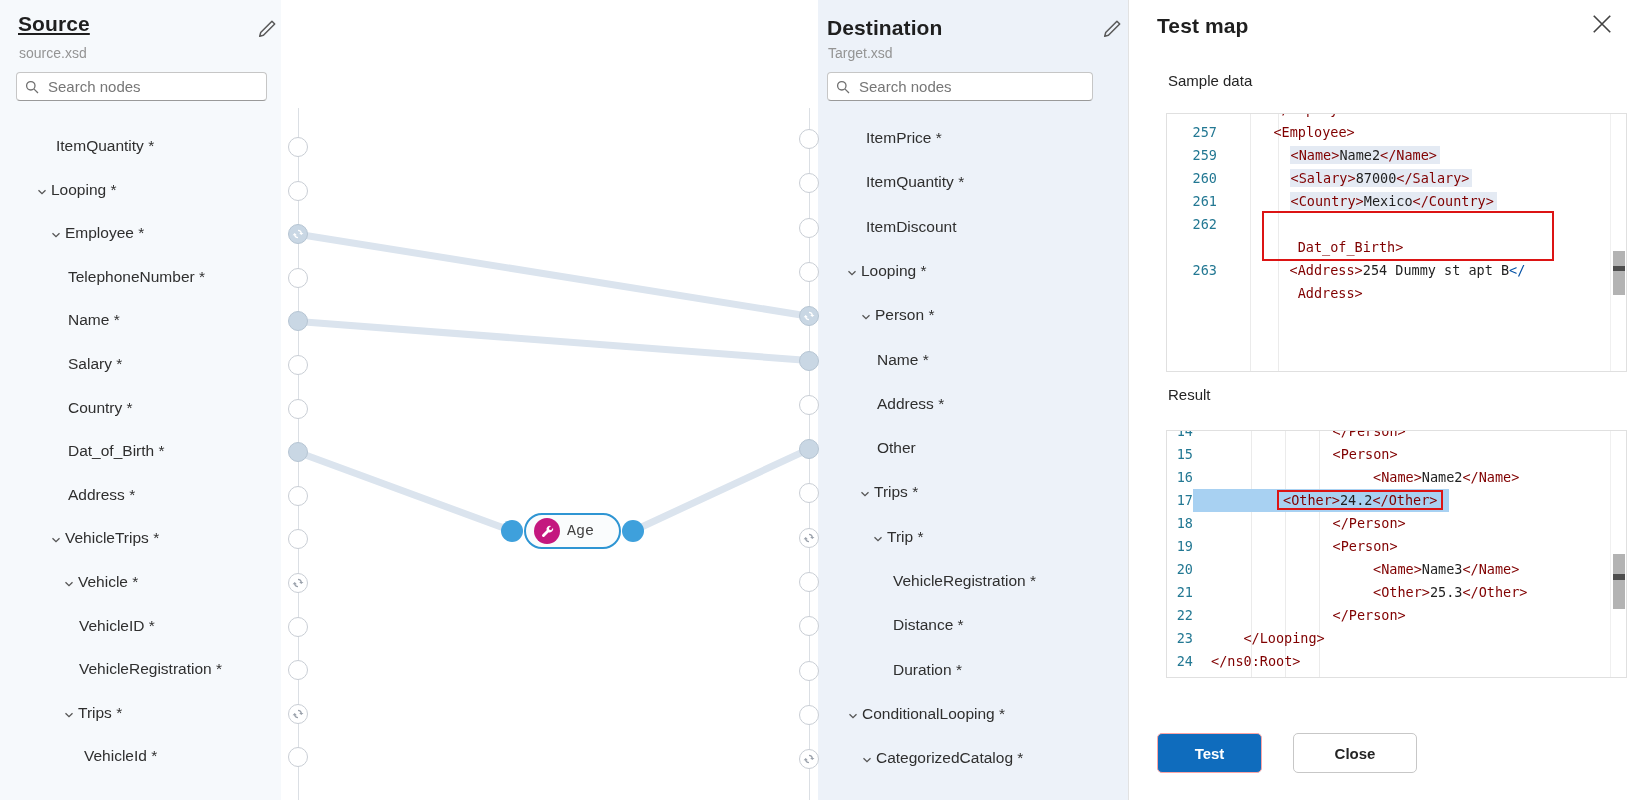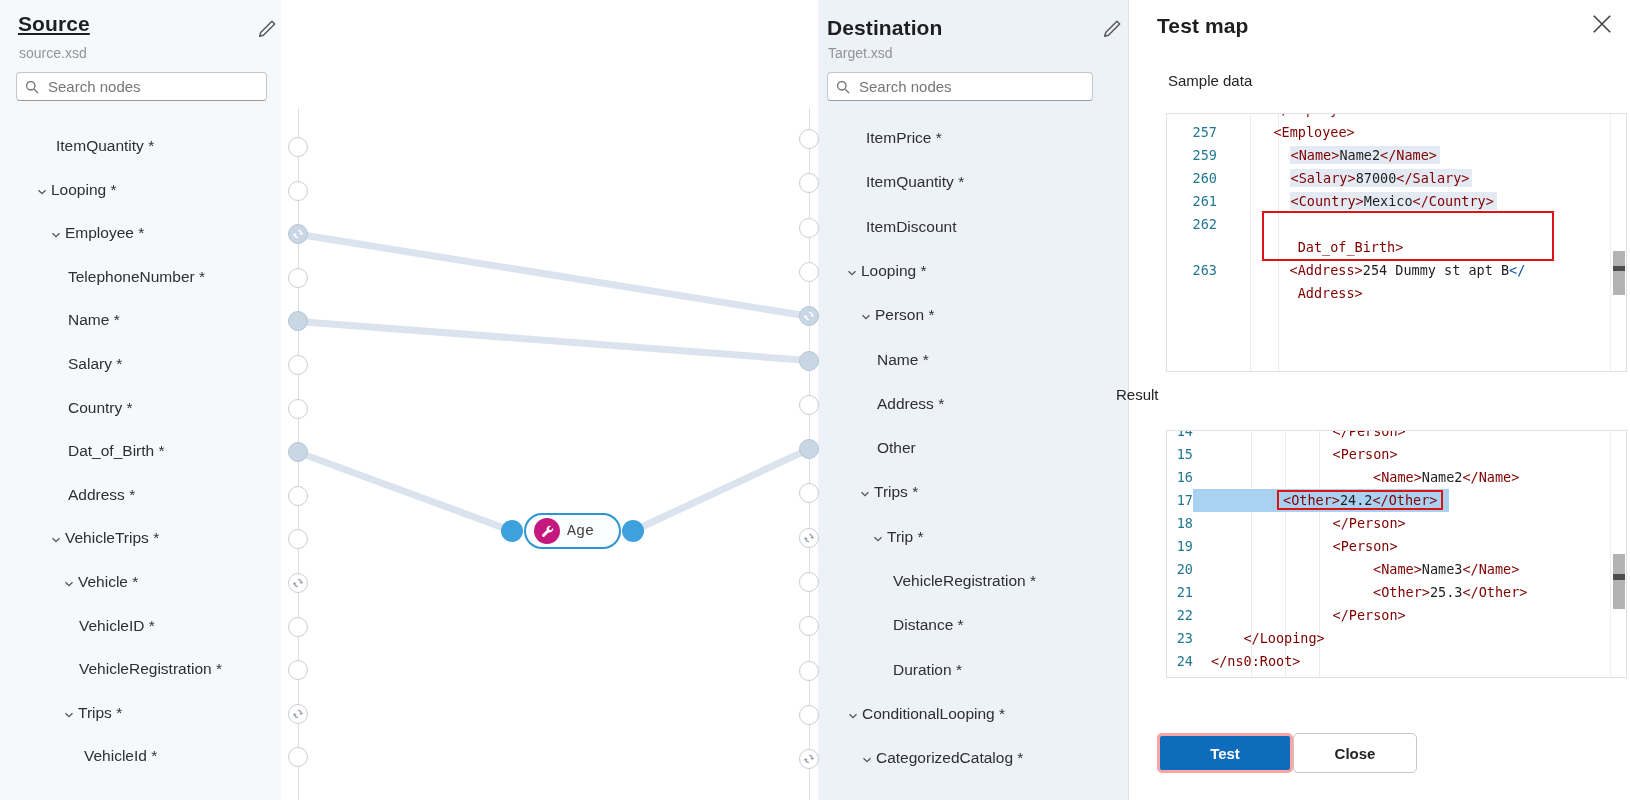--- a/index.html
+++ b/index.html
@@ -58,21 +58,21 @@
   .redbox{border:2px solid #dc1414;padding:0 4px;}
   .red2{position:absolute;border:2px solid #dc1414;box-sizing:border-box;pointer-events:none;}
   .guide{position:absolute;top:0;bottom:0;width:1px;background:#ebebeb;}
   .ruler{position:absolute;right:0;top:0;bottom:0;width:15px;border-left:1px solid #f0f0f0;background:#fff;}
   .thumb{position:absolute;right:1px;width:12px;background:#b3b3b3;}
   .thumb .mark{position:absolute;left:0;right:0;background:#4d4d4d;}
 
   .btn{position:absolute;top:733px;height:40px;border-radius:5px;font-size:15px;font-weight:600;
        display:flex;align-items:center;justify-content:center;cursor:pointer;box-sizing:border-box;
        font-family:"Liberation Sans",sans-serif;}
-  .btn-primary{left:1157px;width:136px;background:#0f6cbd;color:#fff;border:3px solid #fca5a5;}
+  .btn-primary{left:1157px;width:105px;background:#0f6cbd;color:#fff;border:1px solid #fca5a5;}
   .btn-secondary{left:1293px;width:124px;background:#fff;color:#242424;border:1px solid #c7c7c7;}
 
   .close-x{position:absolute;left:1591px;top:13px;width:22px;height:22px;cursor:pointer;}
   svg{display:block;}
   #edges{position:absolute;inset:0;pointer-events:none;}
   #edges path{pointer-events:stroke;}
 </style>
 </head>
 <body>
 
@@ -420,21 +420,21 @@
           <span class="ln" style="width:50px;"></span>
           <span class="ct" style="padding-left:80.69999999999999px;"><span class="seg-tag">Address&gt;</span></span>
         </div>
       </div>
       <div class="ruler">
         <div class="thumb" style="top:137px;height:44px;">
           <div class="mark" style="top:15px;height:5px;"></div>
         </div>
       </div>
     </div>
-  <div class="sec-label" style="left:1116px;top:386px;">Result</div>
+  <div class="sec-label" style="left:1168px;top:386px;">Result</div>
   <div class="codebox" id="resultbox" style="top:430px;height:248px;">
       <div class="guide" style="left:84px"></div>
       <div class="guide" style="left:118px"></div>
       <div class="guide" style="left:152px"></div>
       <div class="lgroup" style="position:relative;margin-top:-11px">
         <div class="cl">
           <span class="ln" style="width:26px;">14</span>
           <span class="ct" style="padding-left:139.5px;"><span class="seg-tag">&lt;/Person&gt;</span></span>
         </div>
       </div>

